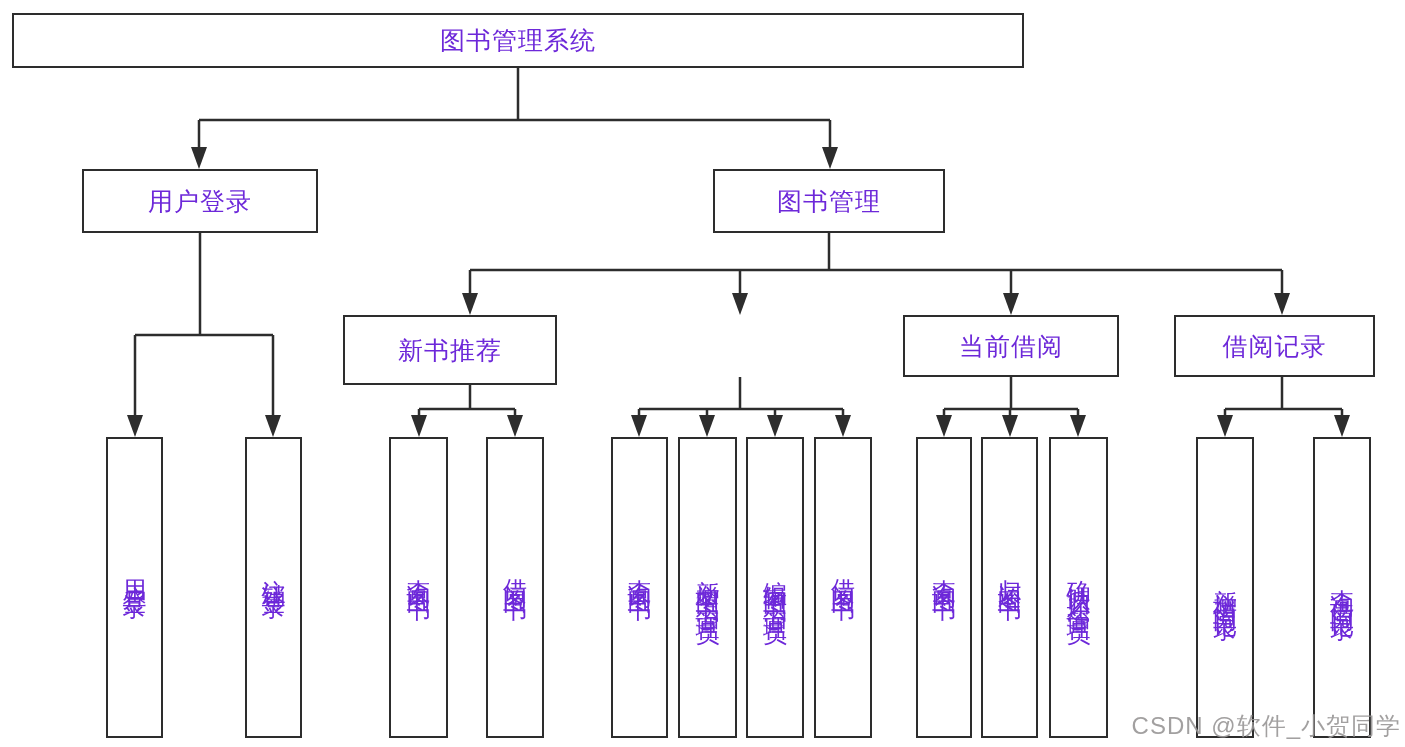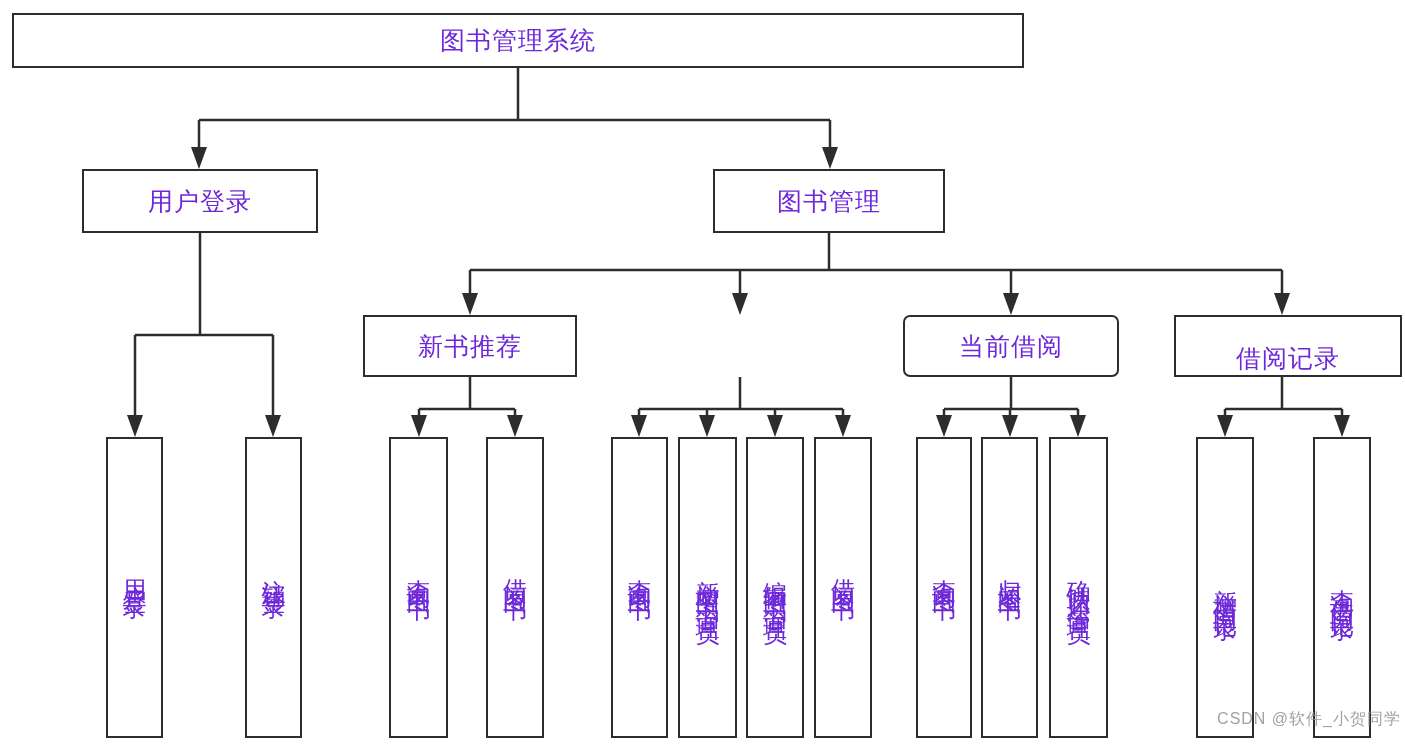--- a/index.html
+++ b/index.html
@@ -12,22 +12,22 @@
     position:absolute; box-sizing:border-box; z-index:2;
     border:2.5px solid #2d2d2d; background:#ffffff;
     display:flex; align-items:center; justify-content:center;
     color:#6d28d9;
   }
   .h-label { font-size:25px; letter-spacing:1px; white-space:nowrap; }
   .v-box { writing-mode:vertical-rl; text-orientation:mixed; }
   .v-label { font-size:24px; letter-spacing:6px; line-height:1; white-space:nowrap; }
   .lift { transform:translateY(-16px); }
   .watermark {
-    position:absolute; right:4px; bottom:17px; z-index:3;
-    font-size:16px; letter-spacing:1px; color:rgba(152,150,150,0.9);
+    position:absolute; right:4px; bottom:5px; z-index:3;
+    font-size:24px; letter-spacing:1px; color:rgba(152,150,150,0.9);
     white-space:nowrap;
   }
 </style>
 </head>
 <body>
 
 <div class="stage">
 
   <svg class="connectors" width="1405" height="747" viewBox="0 0 1405 747">
     <g stroke="#2d2d2d" stroke-width="2.5" fill="none">
@@ -78,27 +78,27 @@
     <span class="h-label">图书管理系统</span>
   </div>
 
   <div class="box" style="left:82px; top:169px; width:236px; height:64px;">
     <span class="h-label">用户登录</span>
   </div>
   <div class="box" style="left:713px; top:169px; width:232px; height:64px;">
     <span class="h-label">图书管理</span>
   </div>
 
-  <div class="box" style="left:363px; top:315px; width:214px; height:62px;">
+  <div class="box" style="left:343px; top:315px; width:214px; height:70px;">
     <span class="h-label">新书推荐</span>
   </div>
-  <div class="box" style="left:903px; top:315px; width:216px; height:62px;border-radius:7px;">
+  <div class="box" style="left:903px; top:315px; width:216px; height:62px;">
     <span class="h-label">当前借阅</span>
   </div>
-  <div class="box" style="left:1174px; top:315px; width:228px; height:62px;align-items:flex-end;">
+  <div class="box" style="left:1174px; top:315px; width:201px; height:62px;">
     <span class="h-label">借阅记录</span>
   </div>
 
   <div class="box v-box" style="left:106px; top:437px; width:57px; height:301px;">
     <span class="v-label lift">用户登录</span>
   </div>
   <div class="box v-box" style="left:245px; top:437px; width:57px; height:301px;">
     <span class="v-label lift">注销登录</span>
   </div>
 

